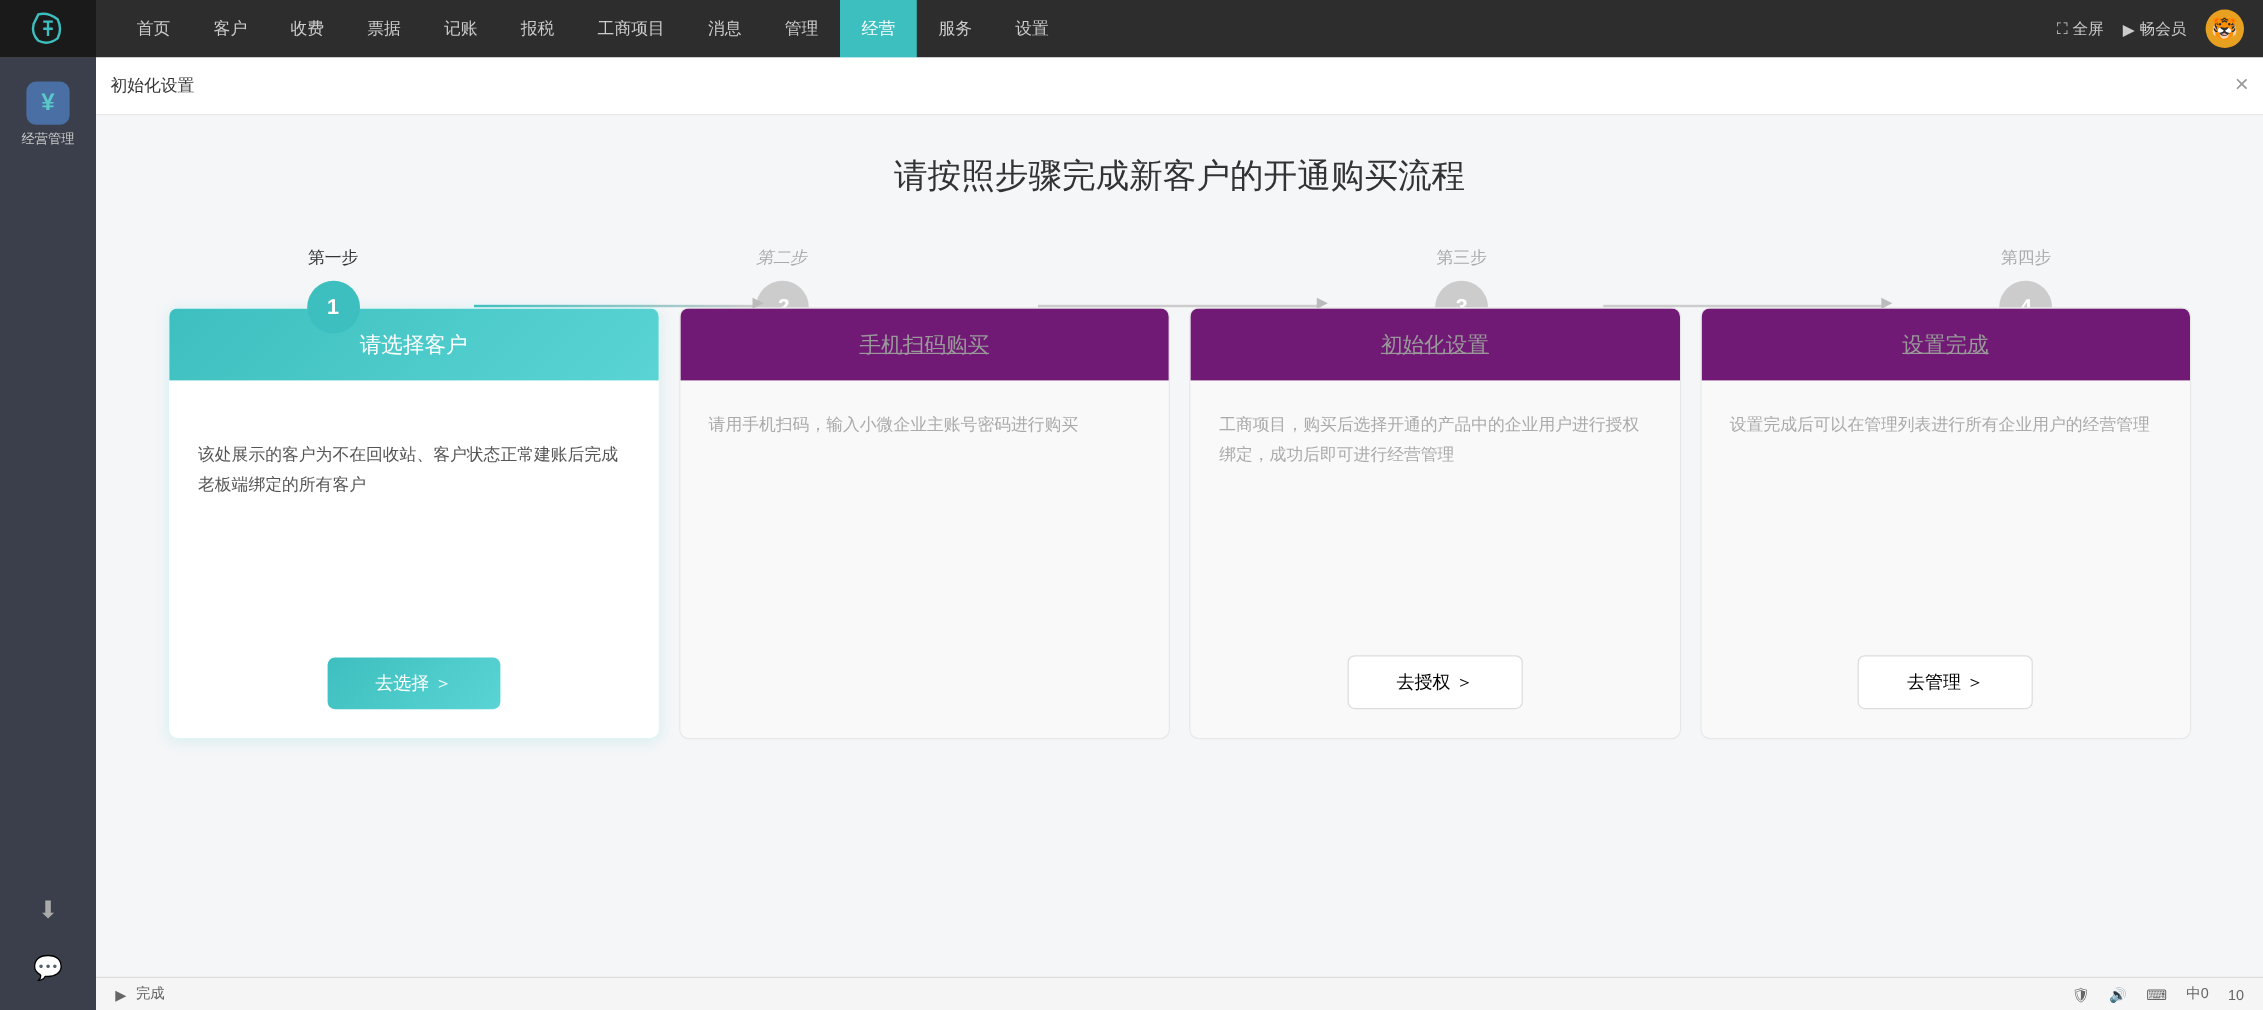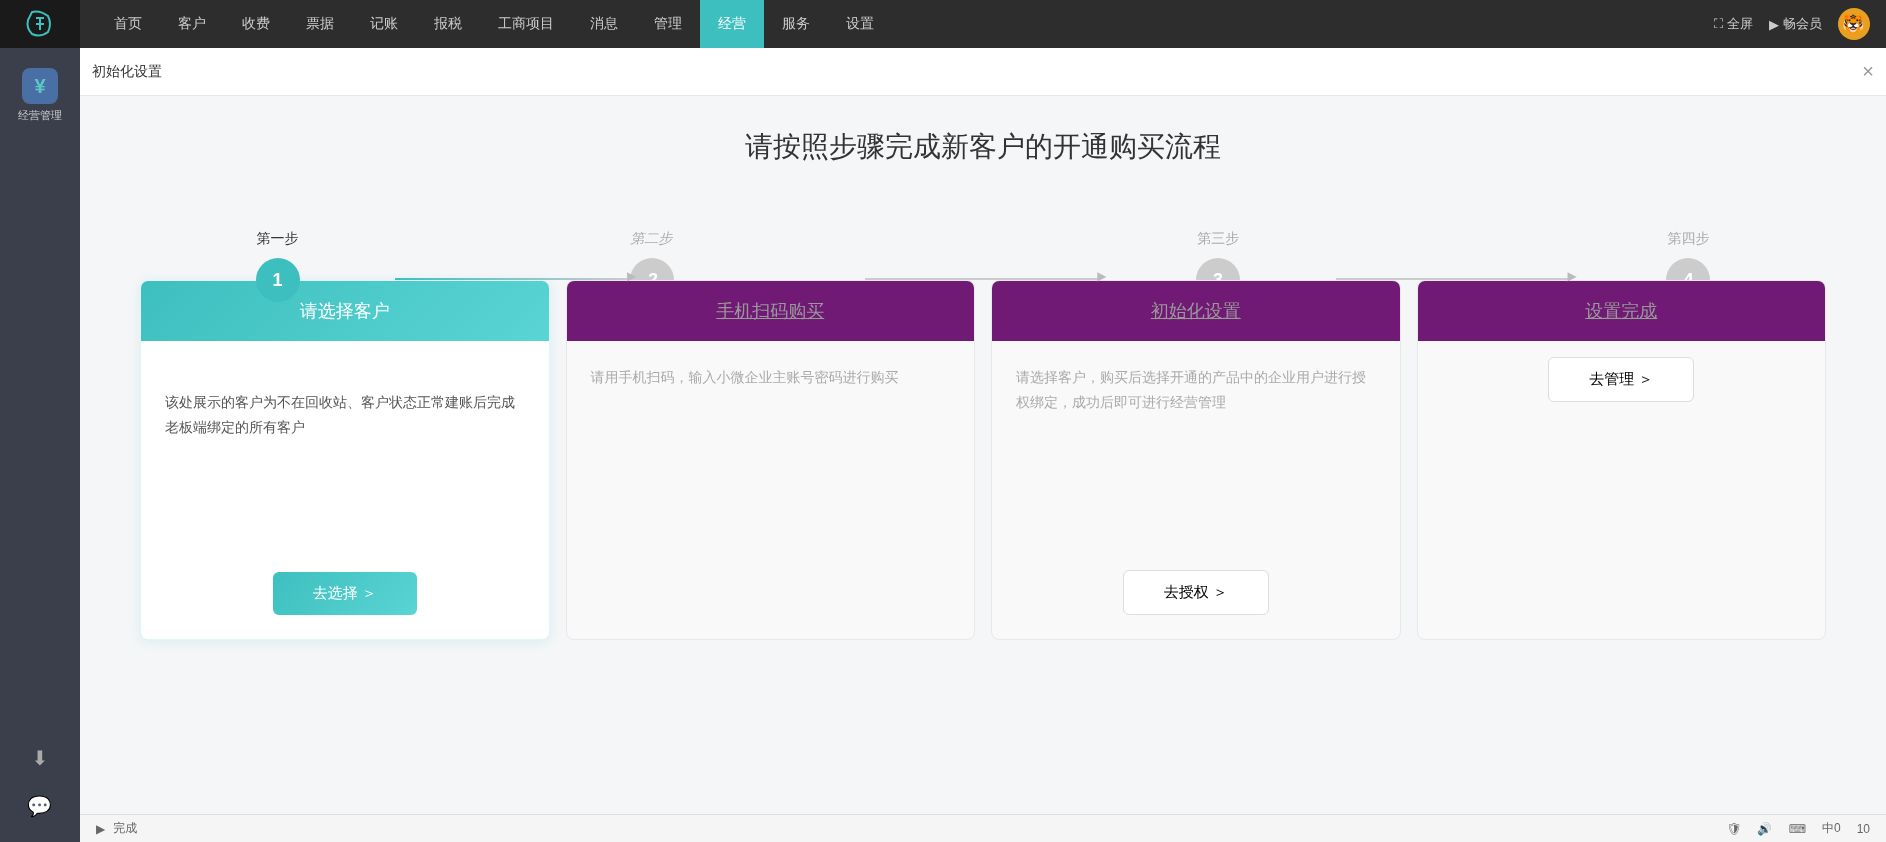--- a/index.html
+++ b/index.html
@@ -142,21 +142,21 @@
     .page-content {
       flex: 1;
       padding: 32px 60px 24px;
       overflow: auto;
     }
 
     .flow-title {
       text-align: center;
       font-size: 28px;
       color: #333;
-      margin-bottom: 64px;
+      margin-bottom: 40px;
       font-weight: 400;
     }
 
     
     .cards-row {
       display: flex;
       gap: 16px;
       margin-top: -22px;
     }
 
@@ -368,29 +368,32 @@
           <div class="card-body">
             <div class="card-desc inactive">请用手机扫码，输入小微企业主账号密码进行购买</div>
           </div>
           <div class="card-footer">
           </div>
         </div>
 
         <div class="step-card inactive-card">
           <div class="card-header inactive-header">初始化设置</div>
           <div class="card-body">
-            <div class="card-desc inactive">请选择客户，购买后选择开通的产品中的企业用户进行授权绑定，成功后即可进行经营管理</div>
+            <div class="card-desc inactive">工商项目，购买后选择开通的产品中的企业用户进行授权绑定，成功后即可进行经营管理</div>
           </div>
           <div class="card-footer">
             <button class="action-btn secondary">去授权 ＞</button>
           </div>
         </div>
 
         <div class="step-card inactive-card">
           <div class="card-header inactive-header">设置完成</div>
+          <div class="card-body">
+            <div class="card-desc inactive">设置完成后可以在管理列表进行所有企业用户的经营管理</div>
+          </div>
           <div class="card-footer">
             <button class="action-btn secondary">去管理 ＞</button>
           </div>
         </div>
 
       </div>
     </div>
 
     <div class="status-bar">
       <div class="status-left">

